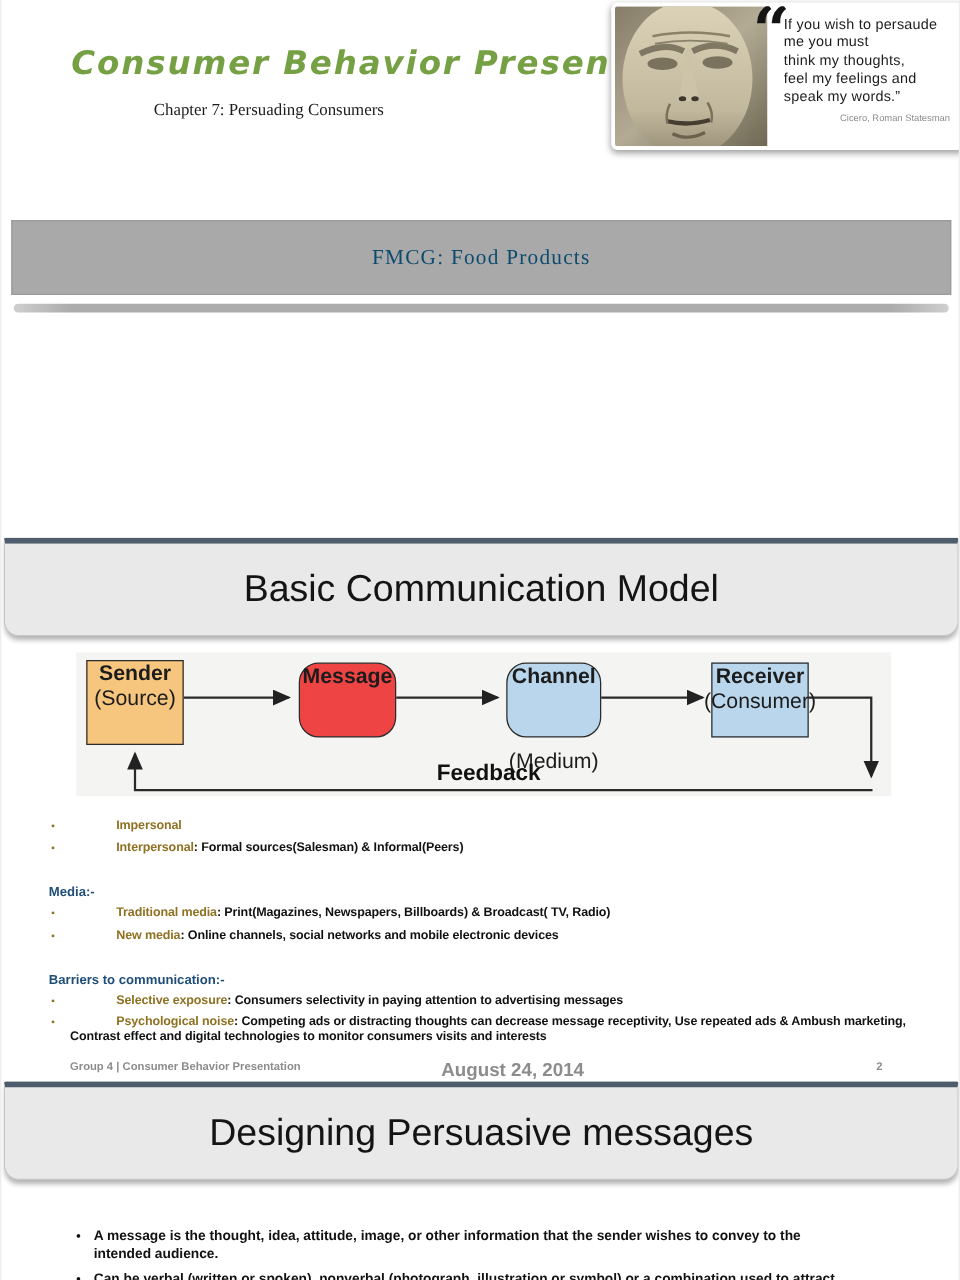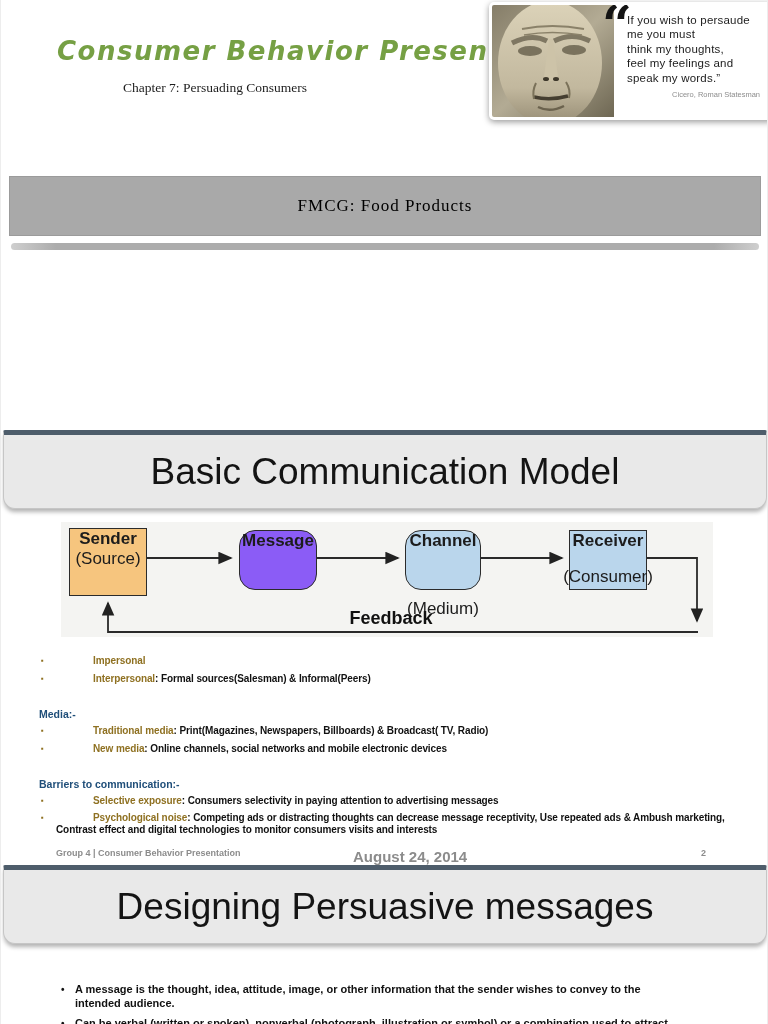--- a/index.html
+++ b/index.html
@@ -19,30 +19,30 @@
   .statue svg{display:block;width:100%;height:100%;}
   .quote-pane{position:relative;flex:1;padding:8px 2px 0 13px;}
   .quote-mark{position:absolute;left:-12px;top:-6px;font-size:52px;line-height:1;color:#141414;
         font-family:"DejaVu Serif",serif;font-weight:bold;}
   .quote-lines{font-size:11.5px;line-height:1.26;color:#1c1c1c;letter-spacing:.2px;white-space:nowrap;}
   .quote-attr{margin-top:5px;text-align:right;padding-right:10px;font-size:7.5px;color:#8d8d8d;}
 
   
   .fmcg-banner{position:absolute;left:8px;top:176px;width:752px;height:60px;background:#a9a9a9;
         border:1px solid #9b9b9b;box-sizing:border-box;display:flex;align-items:center;justify-content:center;}
-  .fmcg-banner span{font-family:"Liberation Serif",serif;font-size:17px;letter-spacing:1px;color:#000000;}
+  .fmcg-banner span{font-family:"Liberation Serif",serif;font-size:17px;letter-spacing:1px;color:#0c4a6e;}
   .shadow-pill{position:absolute;left:10px;top:243px;width:748px;height:7px;border-radius:4px;
         background:linear-gradient(90deg,#cfcfcf,#acacac 6%,#acacac 94%,#cfcfcf);}
 
   
   .slide-header{position:absolute;left:2px;width:764px;height:79px;background:#e9e9e9;
         border:1px solid #c6c6c6;border-top:5px solid #4e5d6b;border-radius:2px 2px 12px 12px;
         box-sizing:border-box;display:flex;align-items:center;justify-content:center;
         box-shadow:0 4px 4px -1px rgba(0,0,0,.3);}
-  .slide-header span{font-size:37px;color:#141414;}
+  .slide-header span{font-size:30px;color:#141414;}
 
   
   .diagram{position:absolute;left:60px;top:522px;width:652px;height:115px;background:#f4f4f2;}
   .diagram svg.wires{position:absolute;left:0;top:0;}
   .node{position:absolute;box-sizing:border-box;border:1.6px solid #2b2b2b;
         display:flex;flex-direction:column;align-items:center;justify-content:flex-start;
         font-size:17px;line-height:1.2;color:#1c1c1c;text-align:center;}
   .node .nt{font-weight:bold;}
   .node-0{left:8px;top:6px;width:78px;height:68px;}
   .node-1{left:178px;top:8px;width:78px;height:60px;border-radius:16px;}
@@ -142,28 +142,28 @@
       <line x1="86" y1="36" x2="170" y2="36" stroke="#2a2a2a" stroke-width="1.8" marker-end="url(#arr)"></line>
       <line x1="256" y1="36" x2="337" y2="36" stroke="#2a2a2a" stroke-width="1.8" marker-end="url(#arr)"></line>
       <line x1="420" y1="36" x2="501" y2="36" stroke="#2a2a2a" stroke-width="1.8" marker-end="url(#arr)"></line>
       <path d="M586,36 L636,36 L636,99" stroke="#2a2a2a" stroke-width="1.8" fill="none" marker-end="url(#arr)"></path>
       <path d="M637,110 L47,110 L47,81" stroke="#2a2a2a" stroke-width="1.8" fill="none" marker-end="url(#arr)"></path>
     </svg>
     <div class="node node-0" style="background: rgb(246, 197, 126);">
       <span class="nt">Sender</span>
       <span class="ns">(Source)</span>
     </div>
-    <div class="node node-1" style="background: #8b5cf6;">
+    <div class="node node-1" style="background: #ef4444;">
       <span class="nt">Message</span>
     </div>
     <div class="node node-2" style="background: rgb(186, 214, 236);">
       <span class="nt">Channel</span>
       <span class="ns">(Medium)</span>
     </div>
-    <div class="node node-3" style="background: rgb(186, 214, 236); gap: 16px;">
+    <div class="node node-3" style="background: rgb(186, 214, 236);">
       <span class="nt">Receiver</span>
       <span class="ns">(Consumer)</span>
     </div>
     <div class="fb-label">Feedback</div>
   </div>
 
   <div class="b-row" style="top:655px">
     <span class="b-glyph">▪</span>
     <span class="b-text"><span class="lead">Impersonal</span><span></span></span>
   </div>

